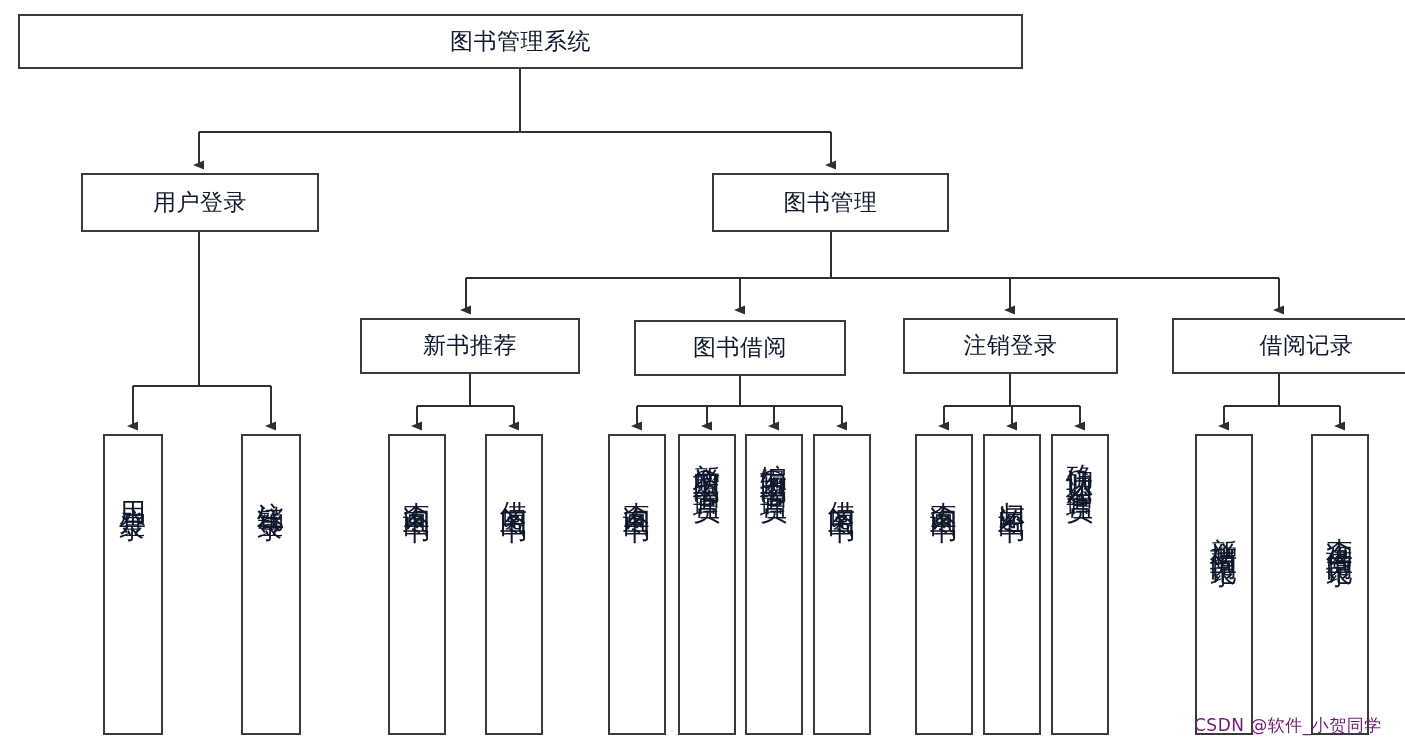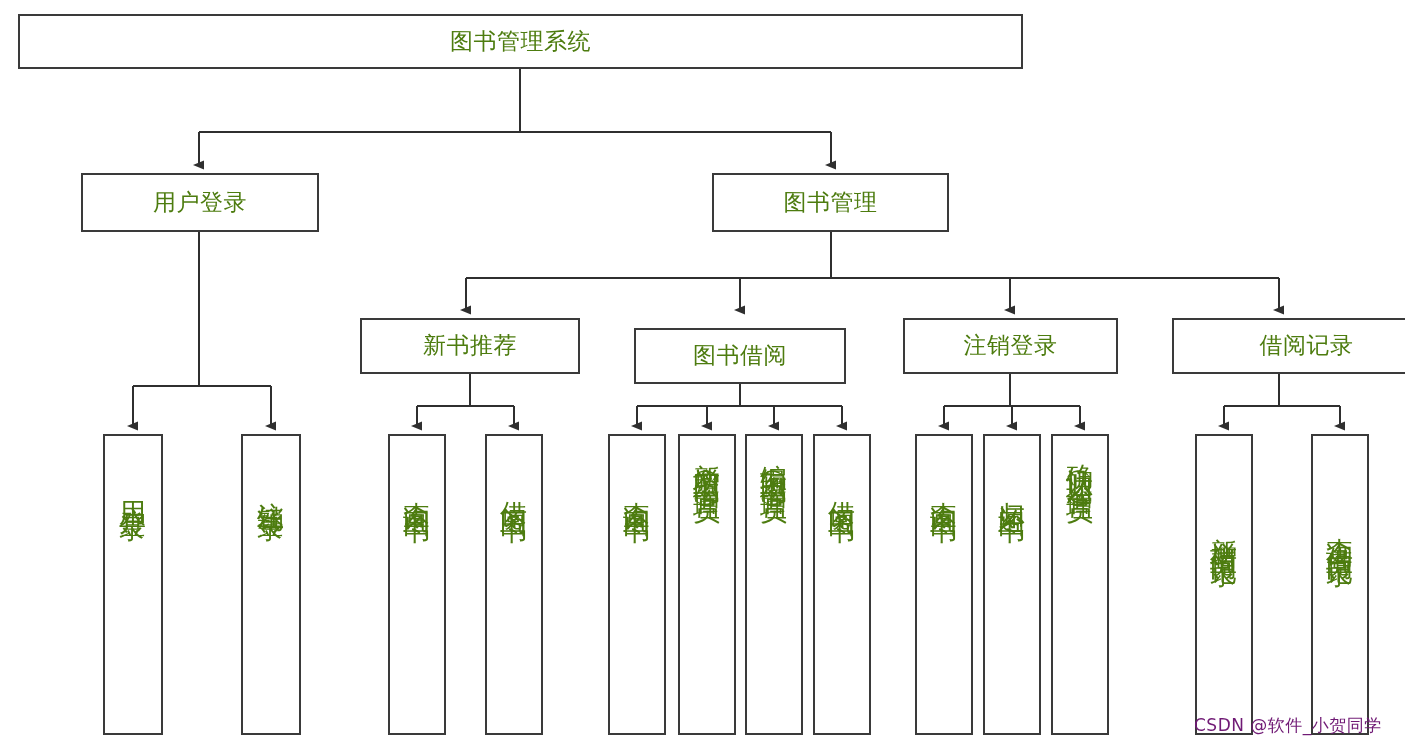--- a/index.html
+++ b/index.html
@@ -24,21 +24,21 @@
   }
   .node{
     position:absolute;
     box-sizing:border-box;
     border:2.5px solid #3a3a3a;
     background:#ffffff;
     display:flex;
     align-items:center;
     justify-content:center;
     text-align:center;
-    color:#4d7c0f;
+    color:#0f172a;
     z-index:2;
   }
   .node .lbl{
     display:block;
     line-height:1.12;
     letter-spacing:0.5px;
   }
   
   .node.root{ }
   .node.root .lbl{ font-size:25px; }
@@ -136,21 +136,21 @@
   <div class="node hbox" style="left:81px;top:173px;width:238px;height:59px;">
     <span class="lbl">用户登录</span>
   </div>
   <div class="node hbox" style="left:360px;top:318px;width:220px;height:56px;">
     <span class="lbl">新书推荐</span>
   </div>
 
   <div class="node hbox" style="left:712px;top:173px;width:237px;height:59px;">
     <span class="lbl">图书管理</span>
   </div>
-  <div class="node hbox" style="left:634px;top:328px;width:212px;height:56px;">
+  <div class="node hbox" style="left:634px;top:320px;width:212px;height:56px;">
     <span class="lbl">图书借阅</span>
   </div>
   <div class="node hbox" style="left:903px;top:318px;width:215px;height:56px;">
     <span class="lbl">注销登录</span>
   </div>
   <div class="node hbox" style="left:1172px;top:318px;width:236px;height:56px;padding-left:33px;">
     <span class="lbl">借阅记录</span>
   </div>
 
   <div class="node leaf mid" style="left:103px;top:434px;width:60px;height:301px;">

